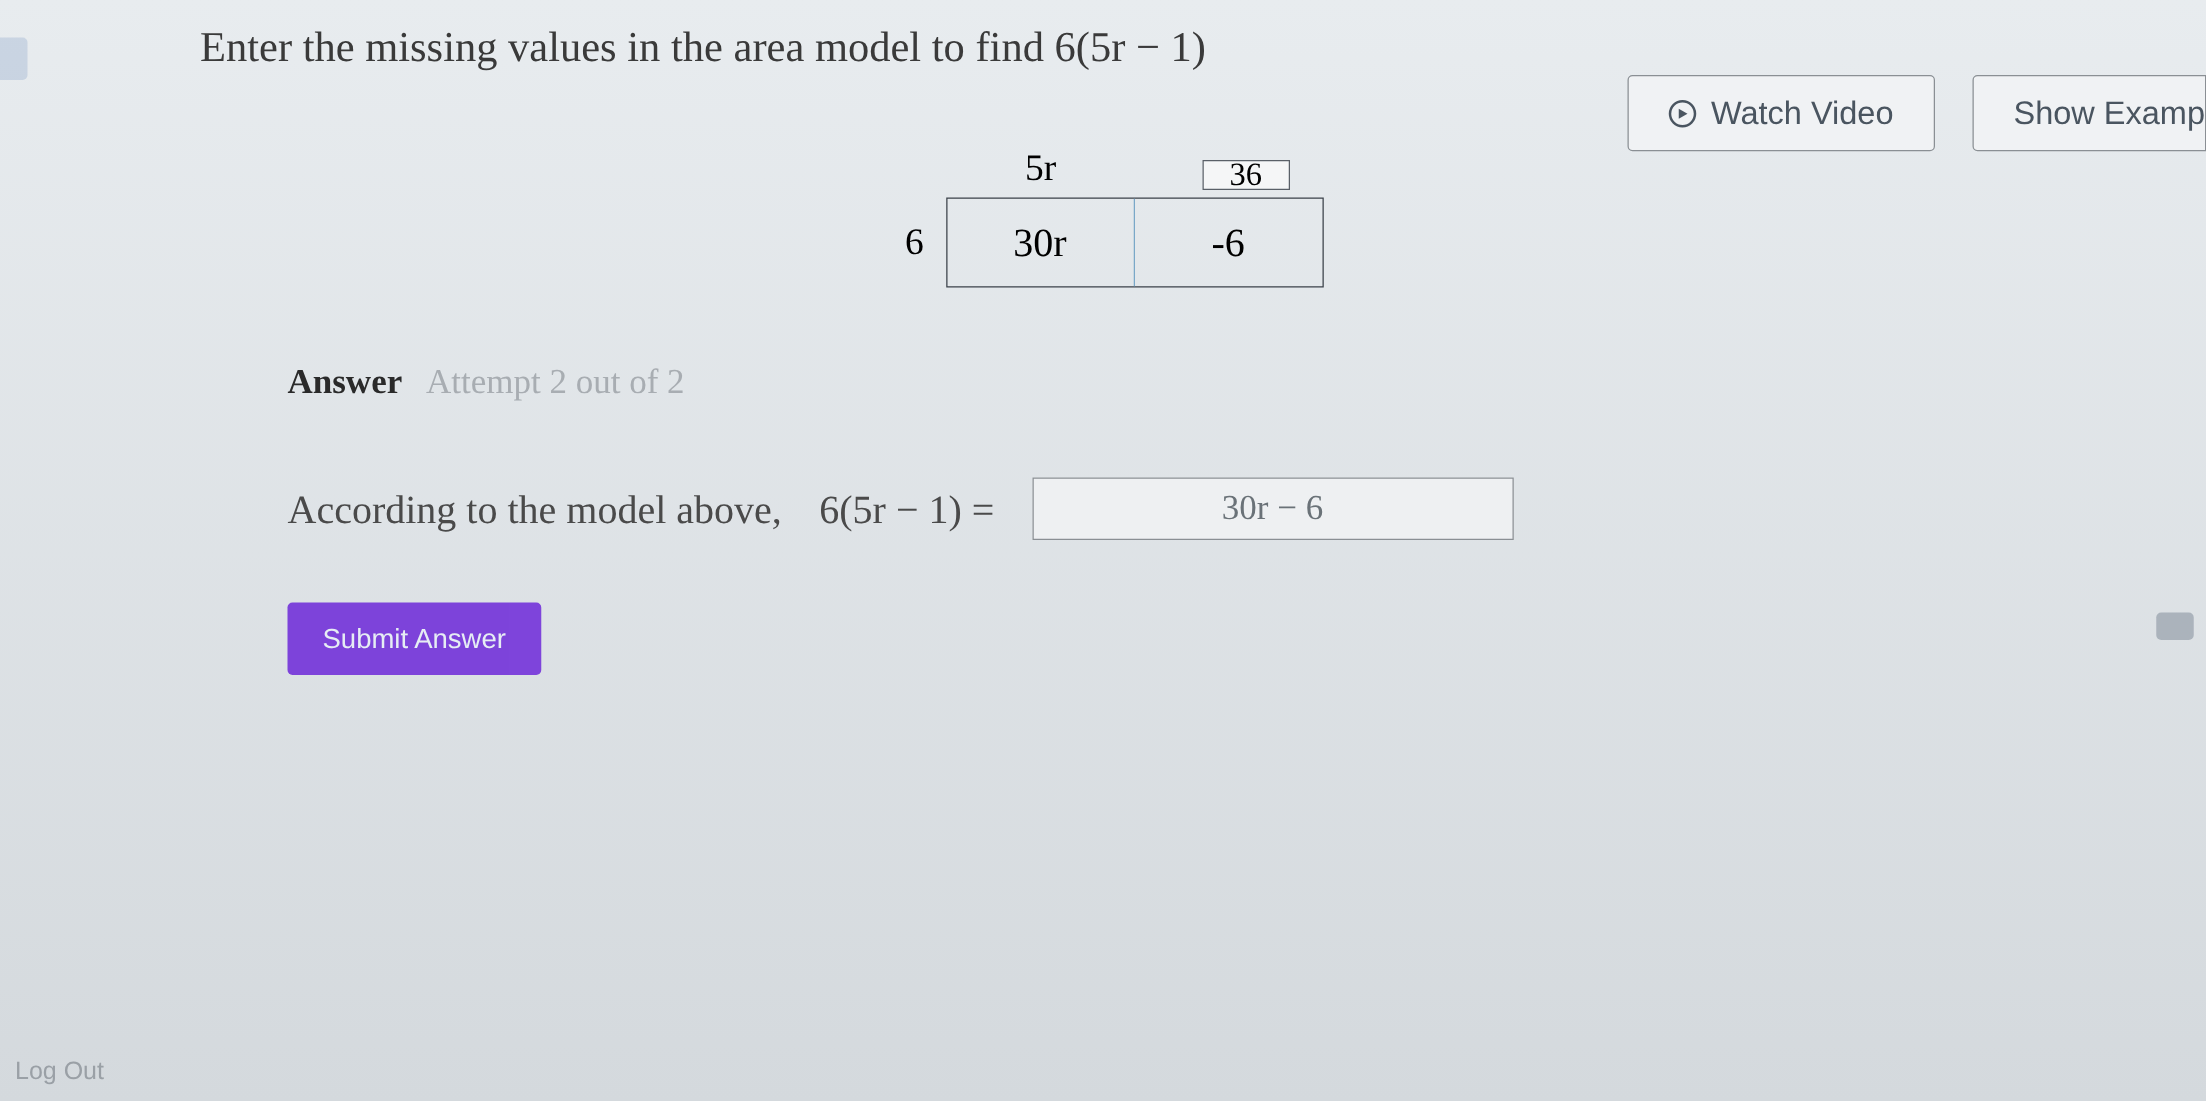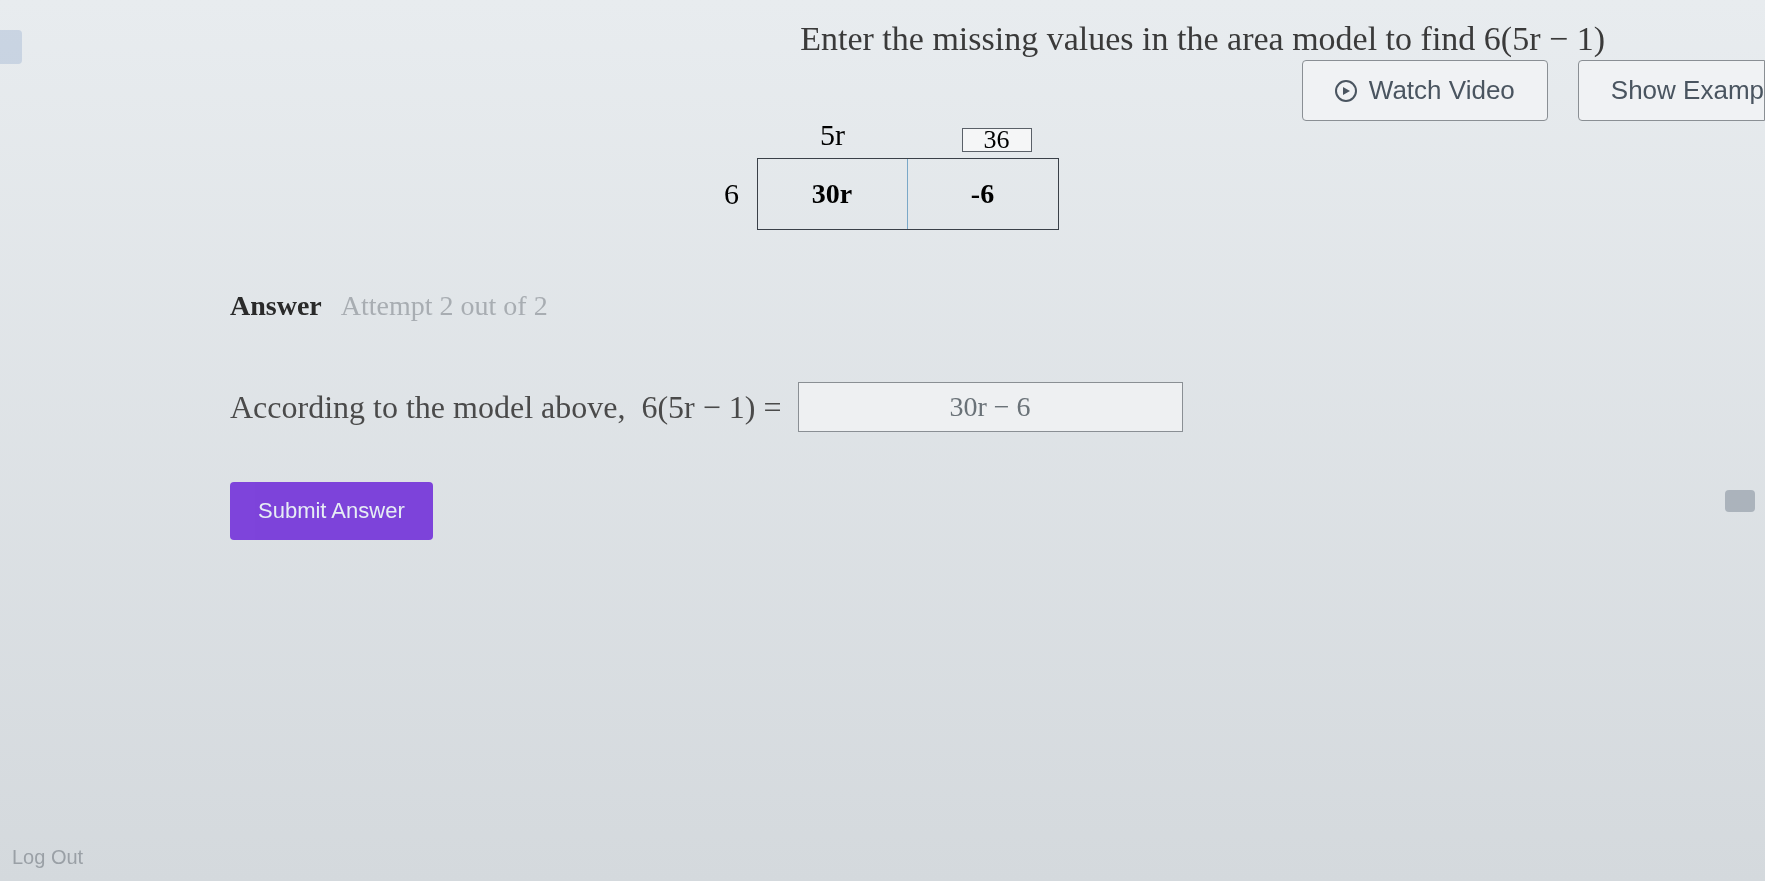--- a/index.html
+++ b/index.html
@@ -60,21 +60,20 @@
       border-left: 7px solid #4a5560;
       border-top: 4px solid transparent;
       border-bottom: 4px solid transparent;
       margin-left: 2px;
     }
     .prompt-text {
       font-size: 34px;
       color: #3a3a3a;
       margin-bottom: 60px;
       font-family: Georgia, serif;
-      text-align: right;
     }
     .math-expr { font-family: 'Times New Roman', serif; font-style: normal; }
     .area-model {
       display: flex;
       flex-direction: column;
       align-items: center;
       margin: 0 auto 60px auto;
       width: fit-content;
     }
     .am-header {
@@ -117,42 +116,41 @@
     .am-cells {
       display: flex;
       border: 1px solid #3a4048;
     }
     .am-cell {
       width: 150px;
       height: 70px;
       display: flex;
       align-items: center;
       justify-content: center;
-      font-size: 28px;
-      font-family: 'Times New Roman', serif;
-      font-weight: bold;
+      font-size: 32px;
+      font-family: 'Times New Roman', serif;
     }
     .am-cell:first-child { border-right: 1px solid #7aa8c8; }
     .answer-section {
       margin-left: 70px;
     }
     .answer-heading {
       font-size: 28px;
       color: #2a2a2a;
       margin-bottom: 60px;
     }
     .answer-bold { font-weight: bold; }
     .attempt-text { color: #a8adb2; font-weight: normal; margin-left: 12px; }
     .answer-line {
       font-size: 32px;
       color: #4a4a4a;
       font-family: Georgia, serif;
       display: flex;
       align-items: center;
-      gap: 16px;
+      gap: 30px;
       margin-bottom: 50px;
     }
     .answer-input {
       border: 1px solid #8a8f94;
       padding: 8px 20px;
       font-size: 28px;
       font-family: 'Times New Roman', serif;
       color: #6a7278;
       background: #eef0f2;
       min-width: 180px;

